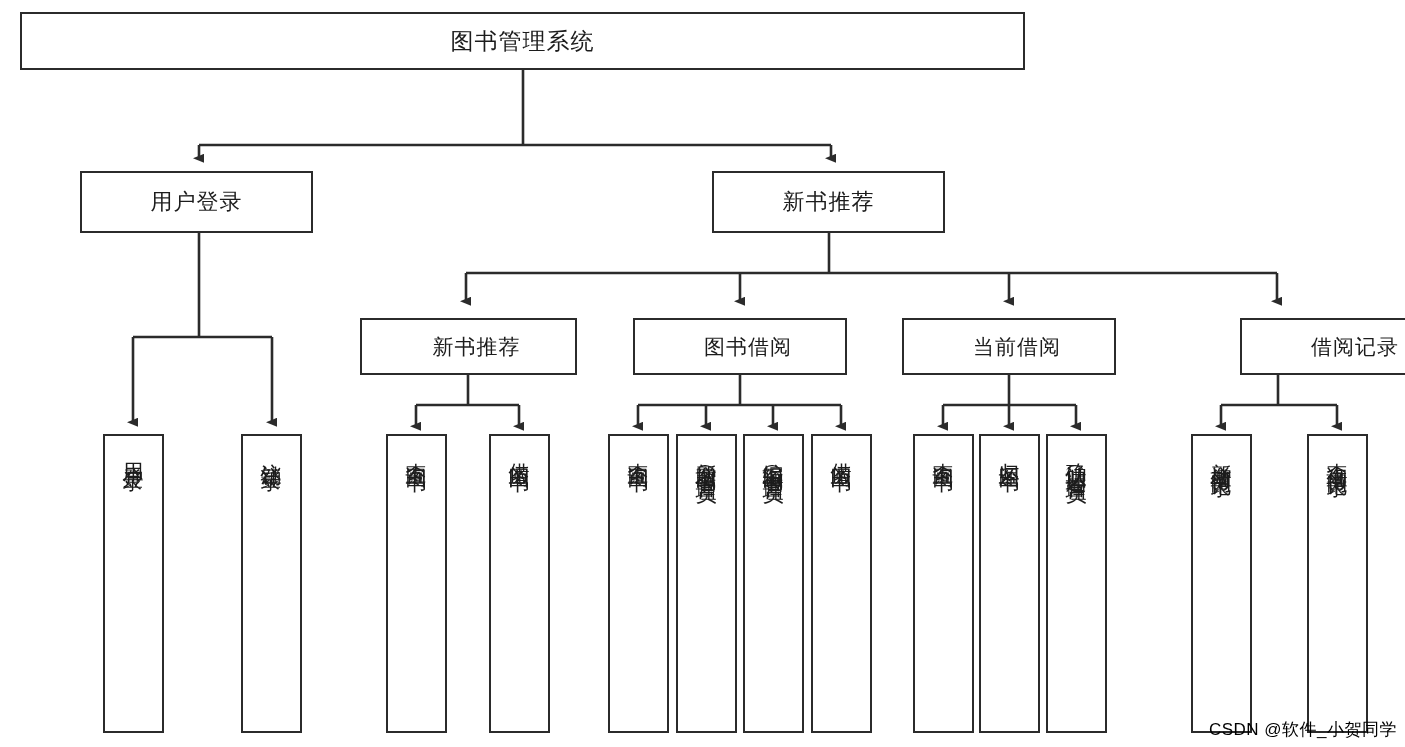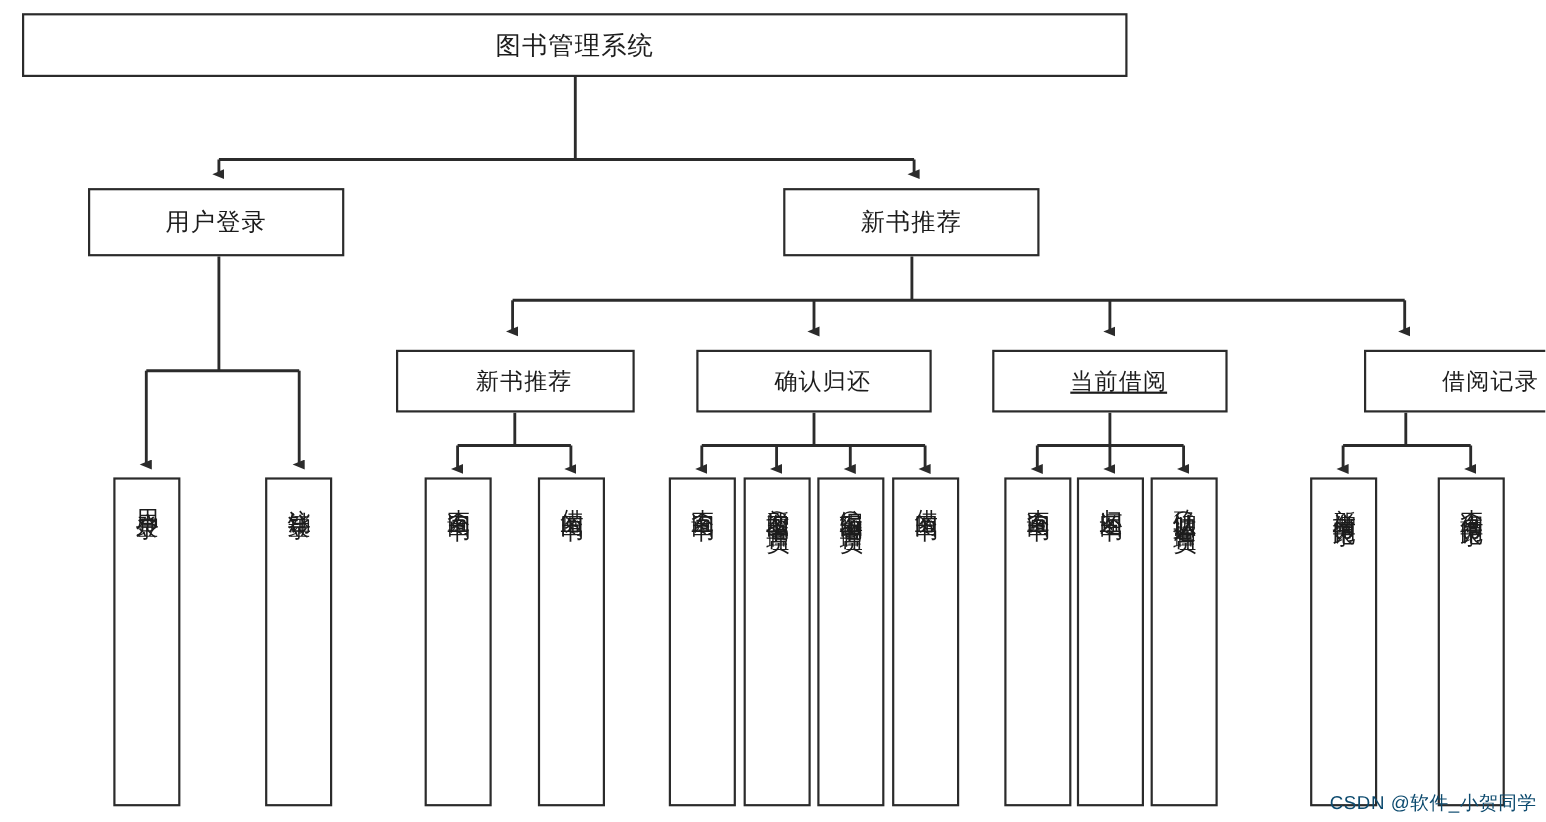--- a/index.html
+++ b/index.html
@@ -59,21 +59,21 @@
   }
   .htext {
     white-space: nowrap;
     letter-spacing: 1px;
   }
   .watermark {
     position: absolute;
     right: 8px;
     bottom: 6px;
     font-size: 17px;
-    color: #0c4a6e;
+    color: #000000;
     white-space: nowrap;
     letter-spacing: 0.5px;
   }
 </style>
 </head>
 <body>
 
 <div id="stage">
 
   <svg id="edges" viewBox="0 0 1405 747">
@@ -134,23 +134,23 @@
     <span class="htext">用户登录</span>
   </div>
   <div class="node lvl1" style="left:712px;top:171px;width:233px;height:62px;">
     <span class="htext">新书推荐</span>
   </div>
 
   <div class="node lvl2" style="left:360px;top:318px;width:217px;height:57px;">
     <span class="htext">新书推荐</span>
   </div>
   <div class="node lvl2" style="left:633px;top:318px;width:214px;height:57px;">
-    <span class="htext">确认归还</span>
-  </div>
-  <div class="node lvl2" style="left:902px;top:318px;width:214px;height:57px;text-decoration:underline;">
+    <span class="htext">图书借阅</span>
+  </div>
+  <div class="node lvl2" style="left:902px;top:318px;width:214px;height:57px;">
     <span class="htext">当前借阅</span>
   </div>
   <div class="node lvl2" style="left:1240px;top:318px;width:214px;height:57px;">
     <span class="htext">借阅记录</span>
   </div>
 
   <div class="node leaf" style="left:103px;top:434px;width:61px;height:299px;">
     <span class="vtext">用户登录</span>
   </div>
   <div class="node leaf" style="left:241px;top:434px;width:61px;height:299px;">

